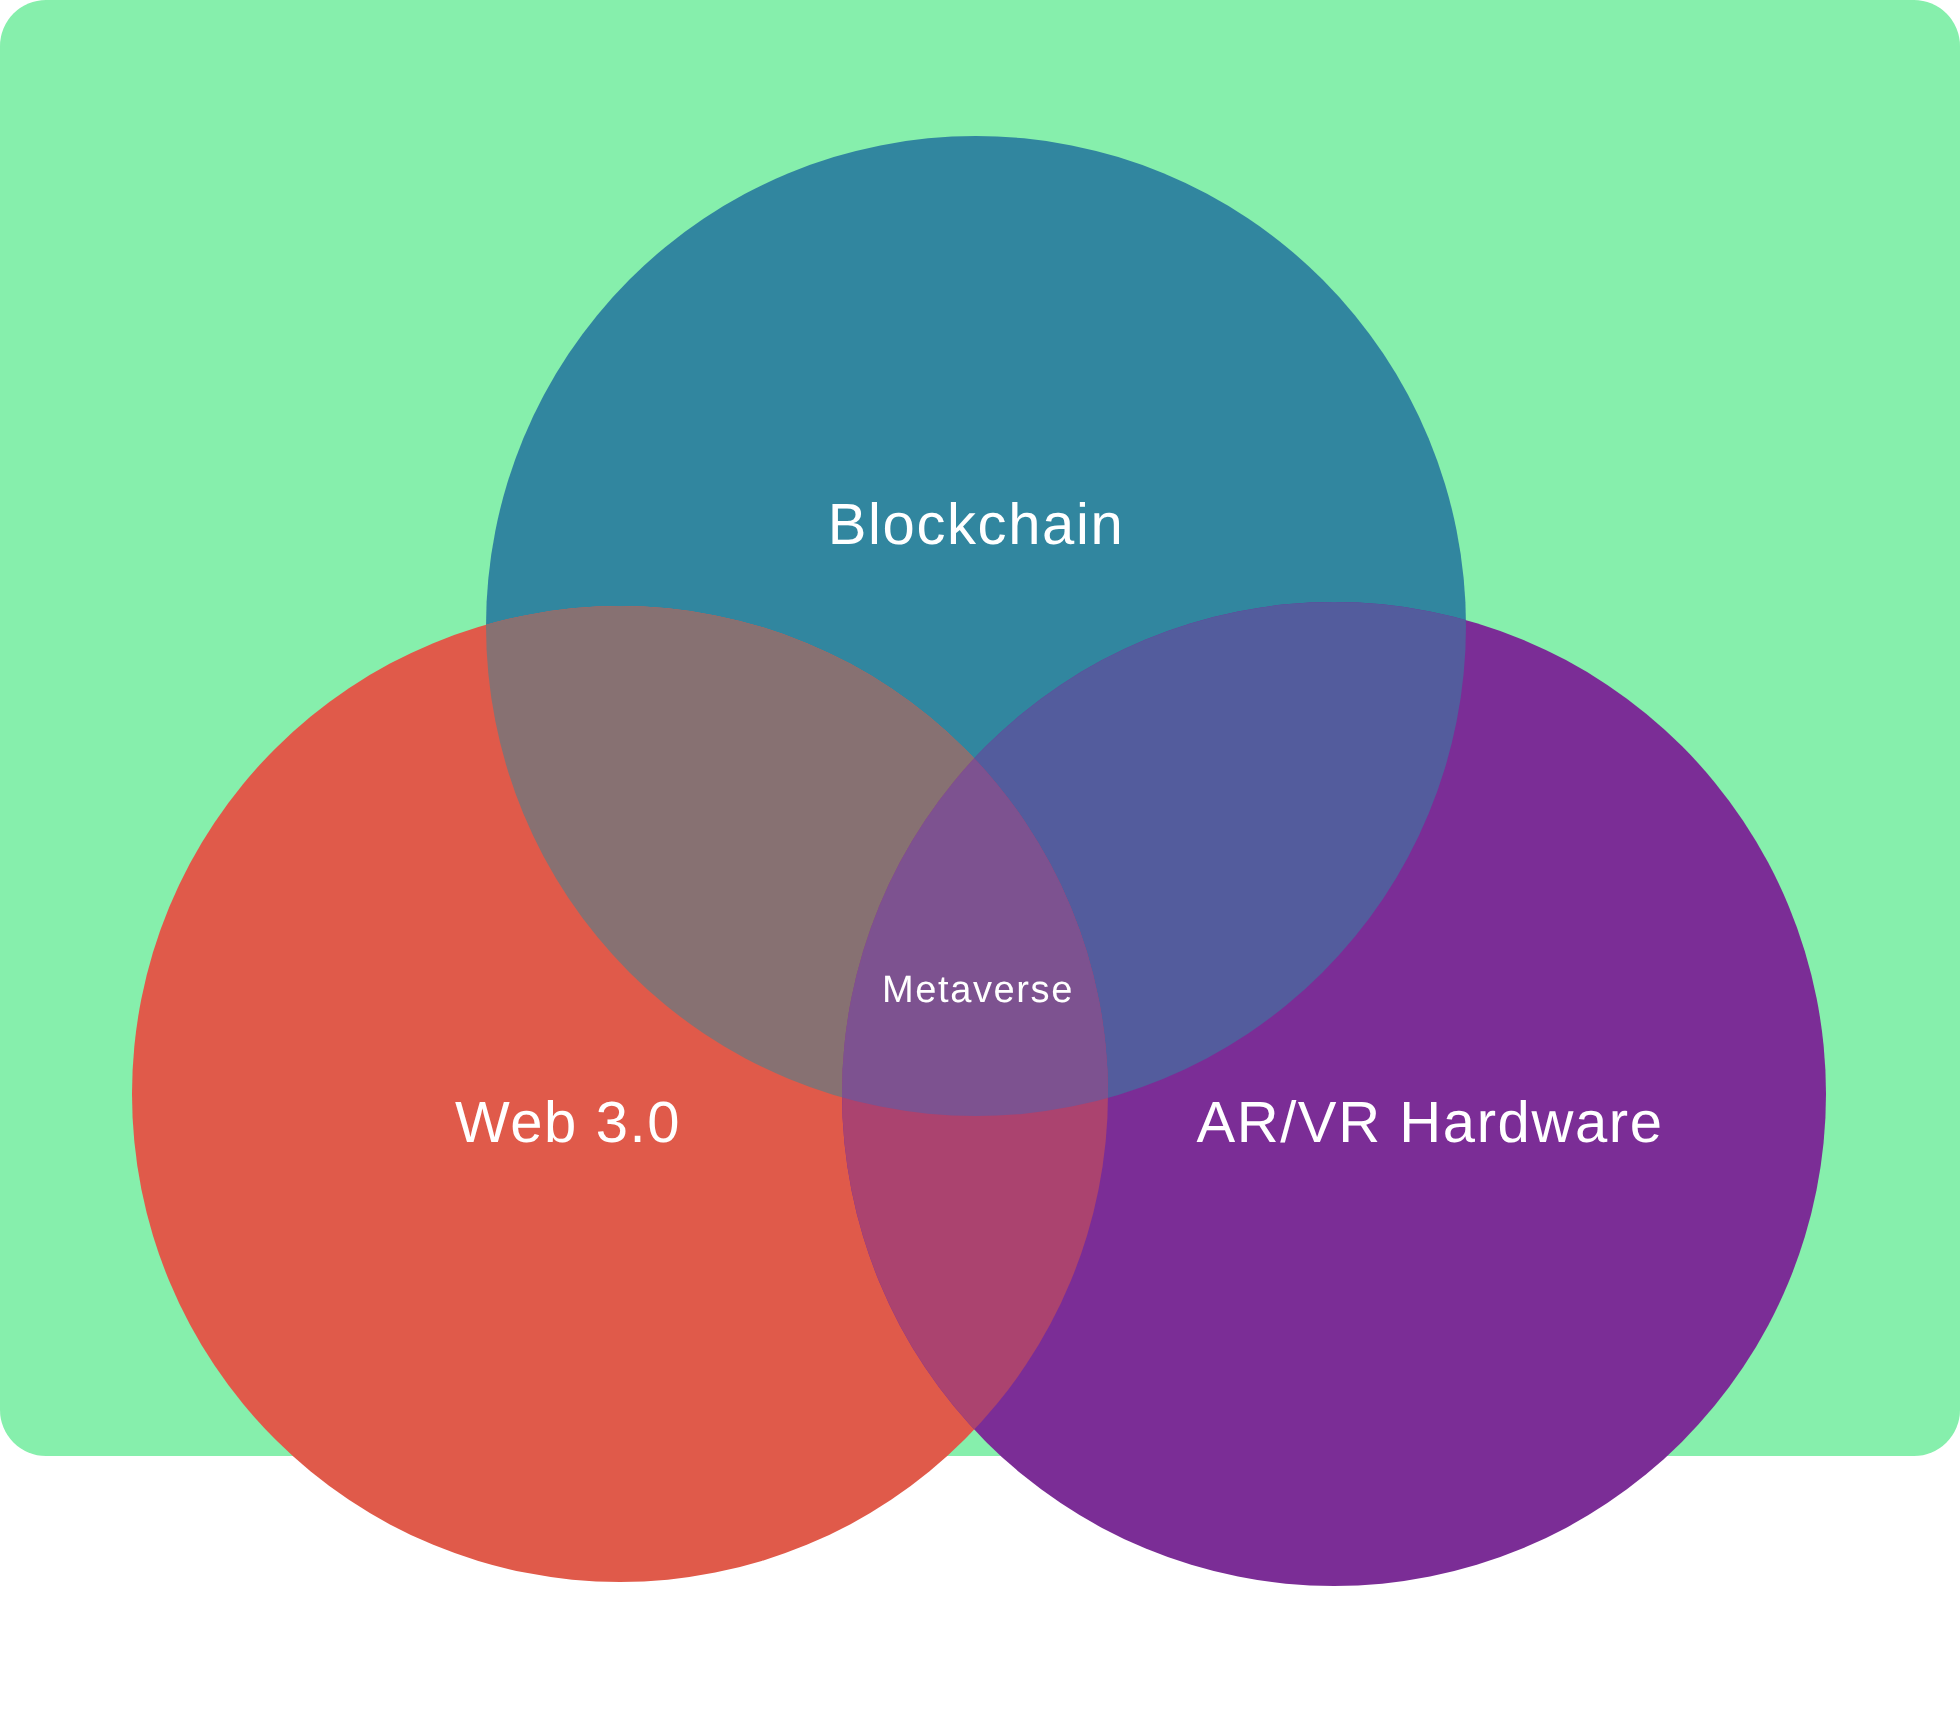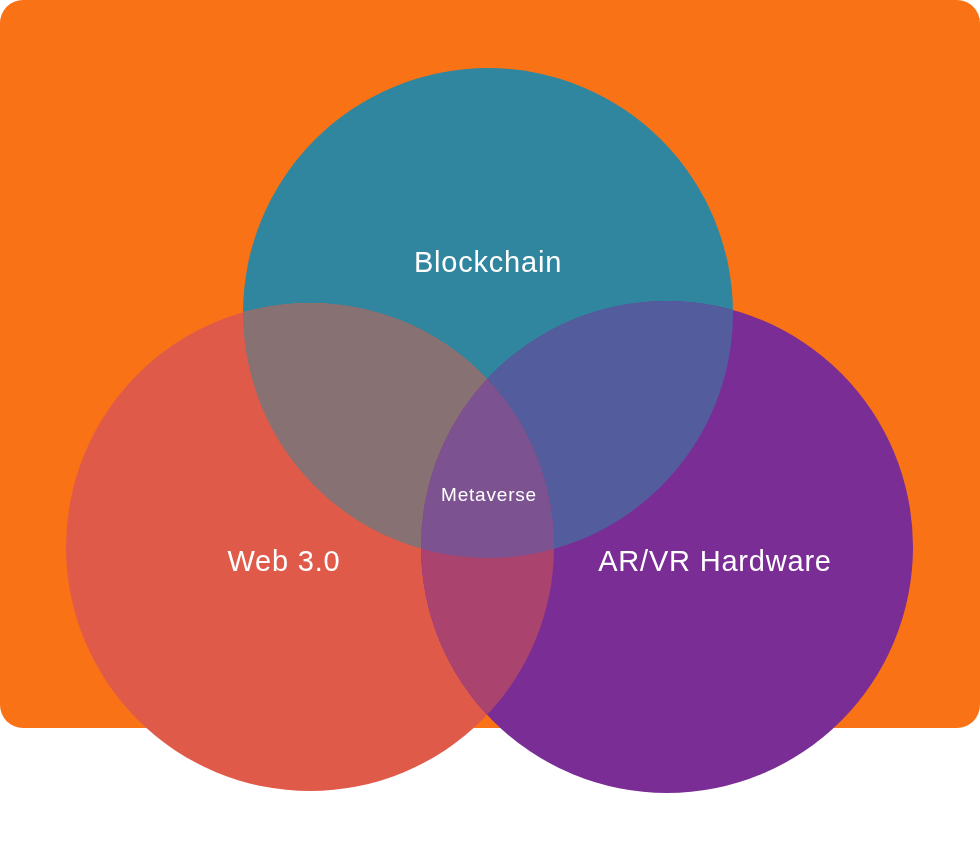--- a/index.html
+++ b/index.html
@@ -8,21 +8,21 @@
     width: 980px;
     height: 862px;
     background: #ffffff;
     overflow: hidden;
     font-family: "Liberation Sans", sans-serif;
   }
   .stage {
     position: relative;
     width: 980px;
     height: 728px;
-    background: #f97316;
+    background: #86efac;
     border-radius: 23px;
   }
   svg {
     display: block;
   }
   text {
     font-family: "Liberation Sans", "DejaVu Sans", sans-serif;
     letter-spacing: 0.8px;
   }
   .set-label {

